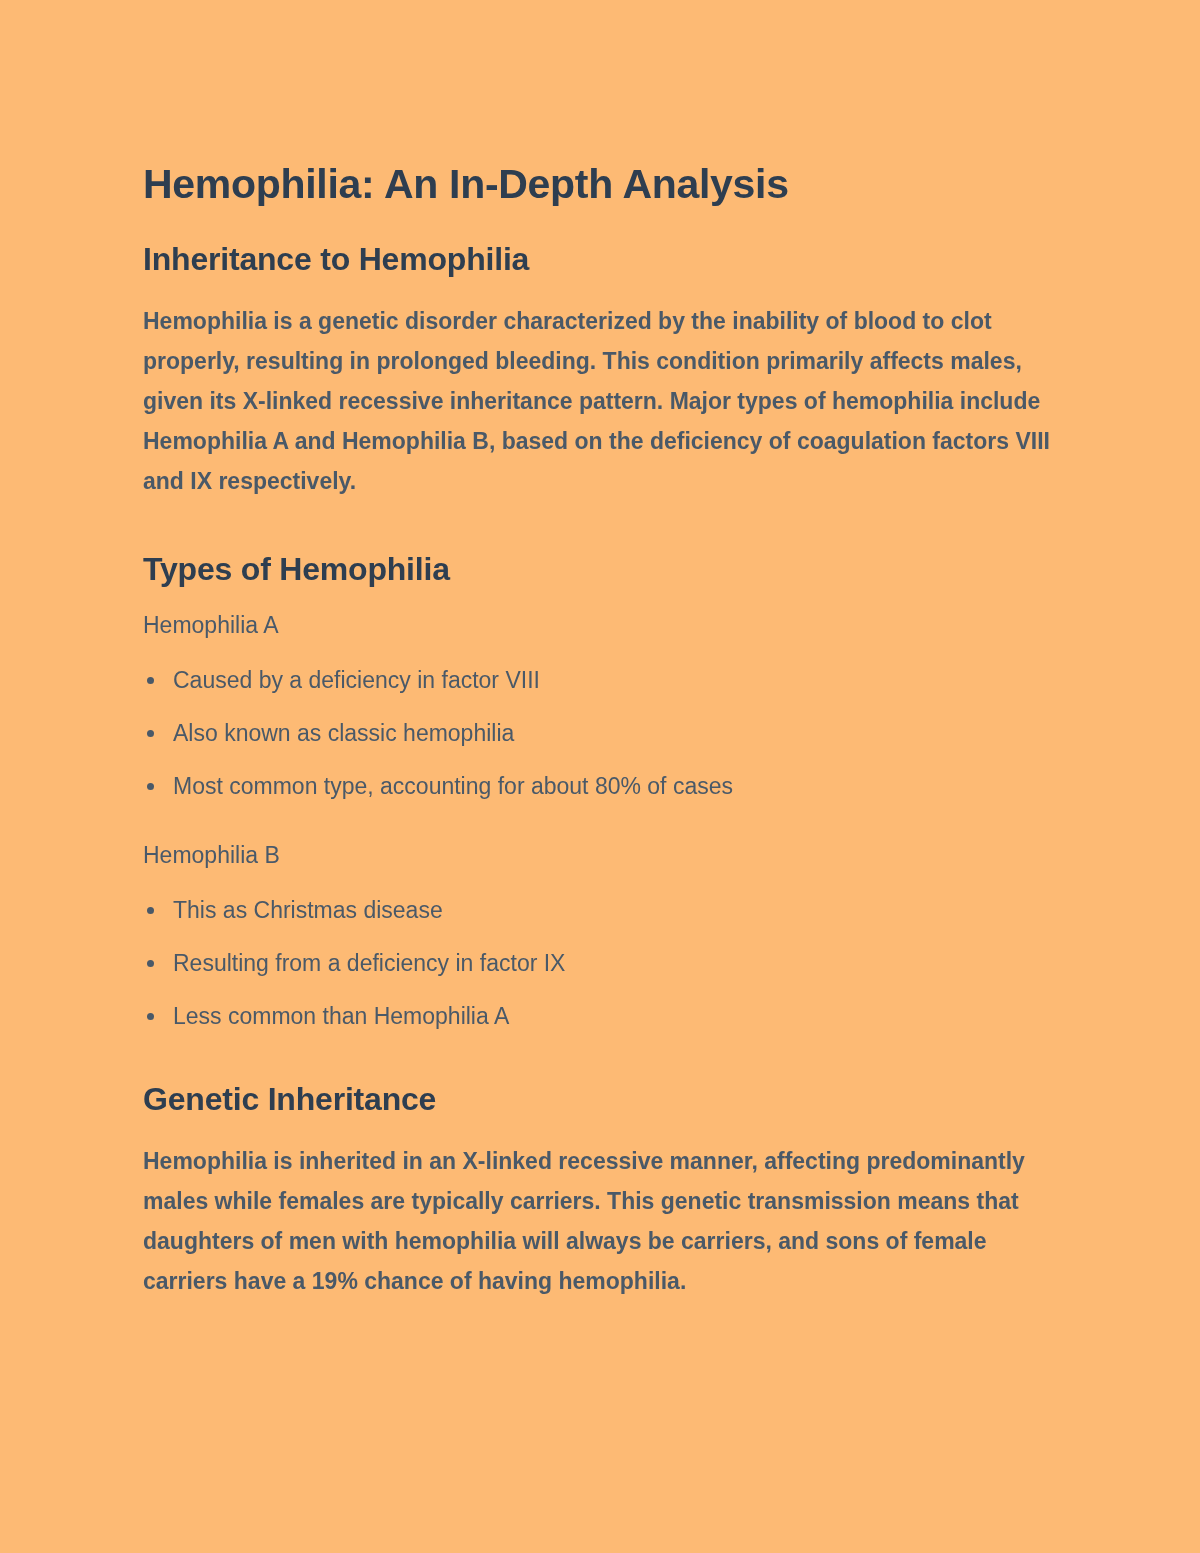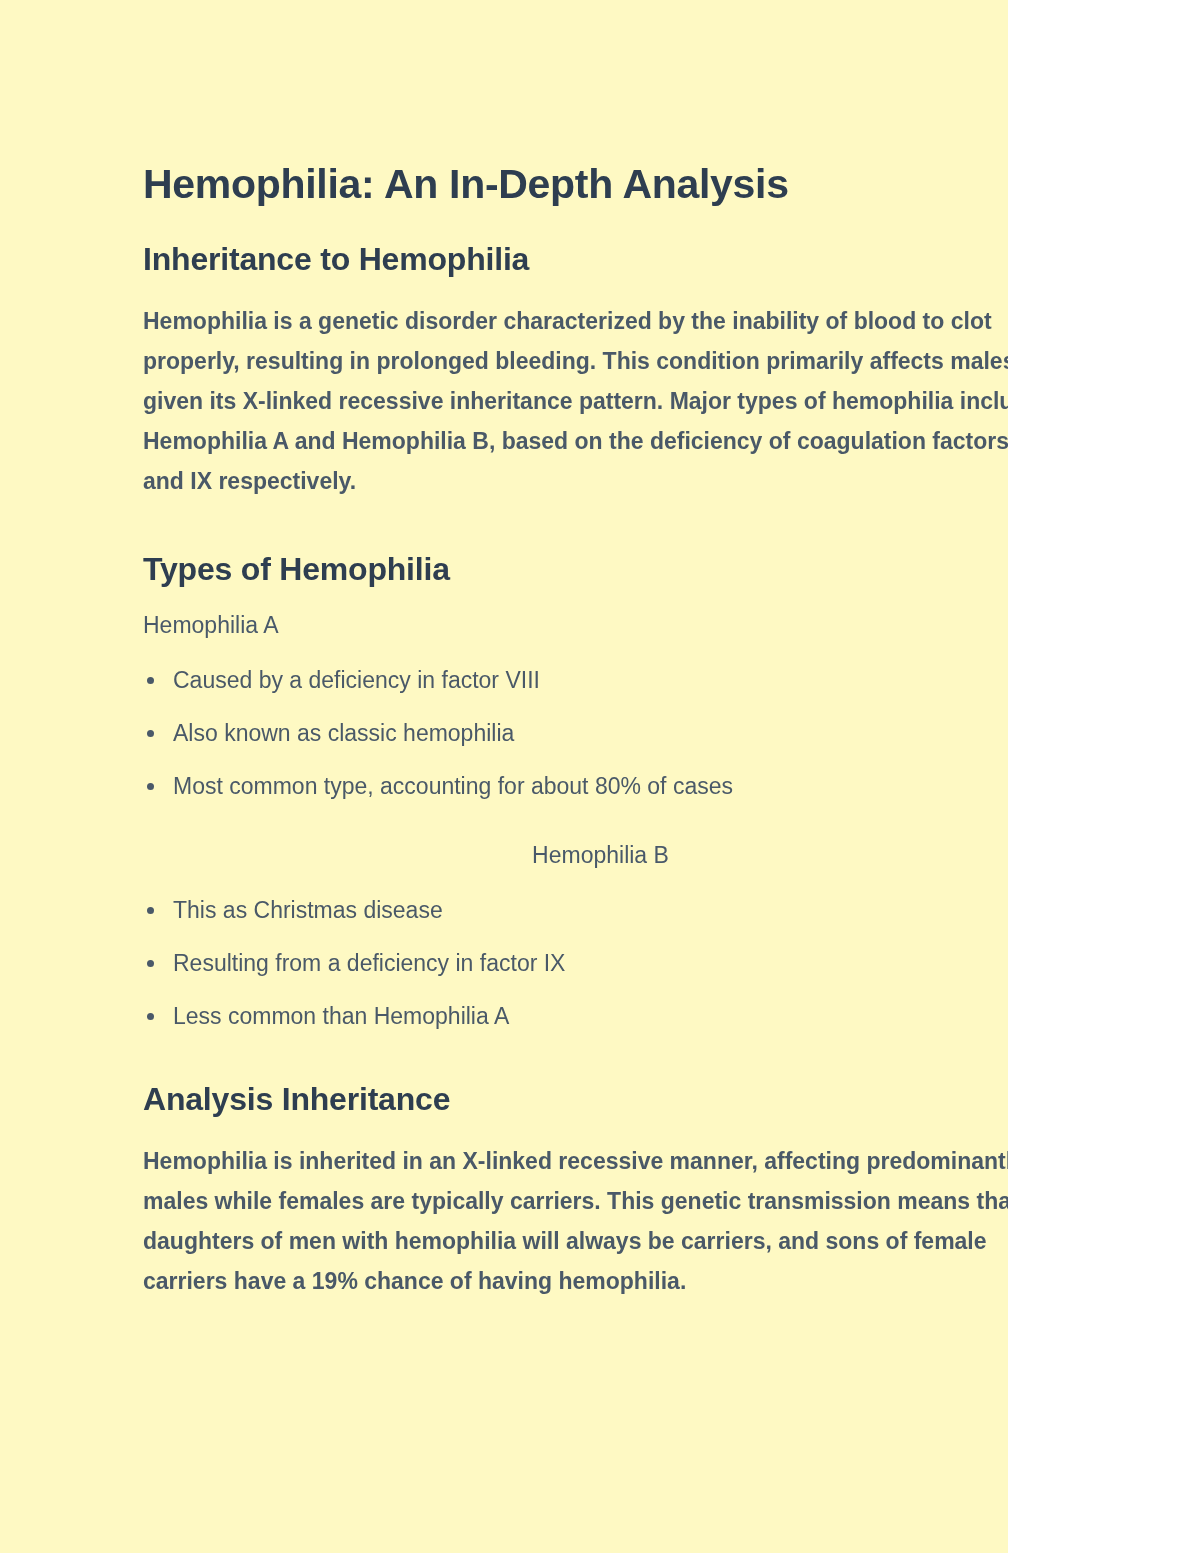--- a/index.html
+++ b/index.html
@@ -6,23 +6,23 @@
     margin: 0;
     padding: 0;
     background: #ffffff;
   }
   body {
     font-family: "Liberation Sans", sans-serif;
     -webkit-font-smoothing: antialiased;
   }
   .page {
     position: relative;
-    width: 1008px;
+    width: 1200px;
     height: 1553px;
-    background: #fef9c3;
+    background: #fdba74;
     box-sizing: border-box;
     overflow: hidden;
   }
   .content {
     position: absolute;
     left: 143px;
     top: 160px;
     width: 915px;
   }
   .doc-title {
@@ -46,21 +46,20 @@
   }
   .h3 {
     font-size: 23px;
     font-weight: 400;
     line-height: 1.3;
     color: #49596a;
     margin: 0 0 24px 0;
   }
   .h3.spaced-top {
     margin-top: 40px;
-    text-align: center;
   }
   p.body-text {
     font-size: 23px;
     line-height: 40px;
     font-weight: 700;
     color: #4a5968;
     margin: 0 0 24px 0;
   }
   ul.bullet-list {
     list-style: none;
@@ -132,18 +131,18 @@
           <span>Resulting from a deficiency in factor IX</span>
         </li>
         <li>
           <span class="dot"></span>
           <span>Less common than Hemophilia A</span>
         </li>
       </ul>
     </section>
 
     <section class="section-block">
-      <h2 class="h2 spaced-top">Analysis Inheritance</h2>
+      <h2 class="h2 spaced-top">Genetic Inheritance</h2>
       <p class="body-text">Hemophilia is inherited in an X-linked recessive manner, affecting predominantly males while females are typically carriers. This genetic transmission means that daughters of men with hemophilia will always be carriers, and sons of female carriers have a 19% chance of having hemophilia.</p>
     </section>
 
   </div>
 </div>
 
 </body></html>

